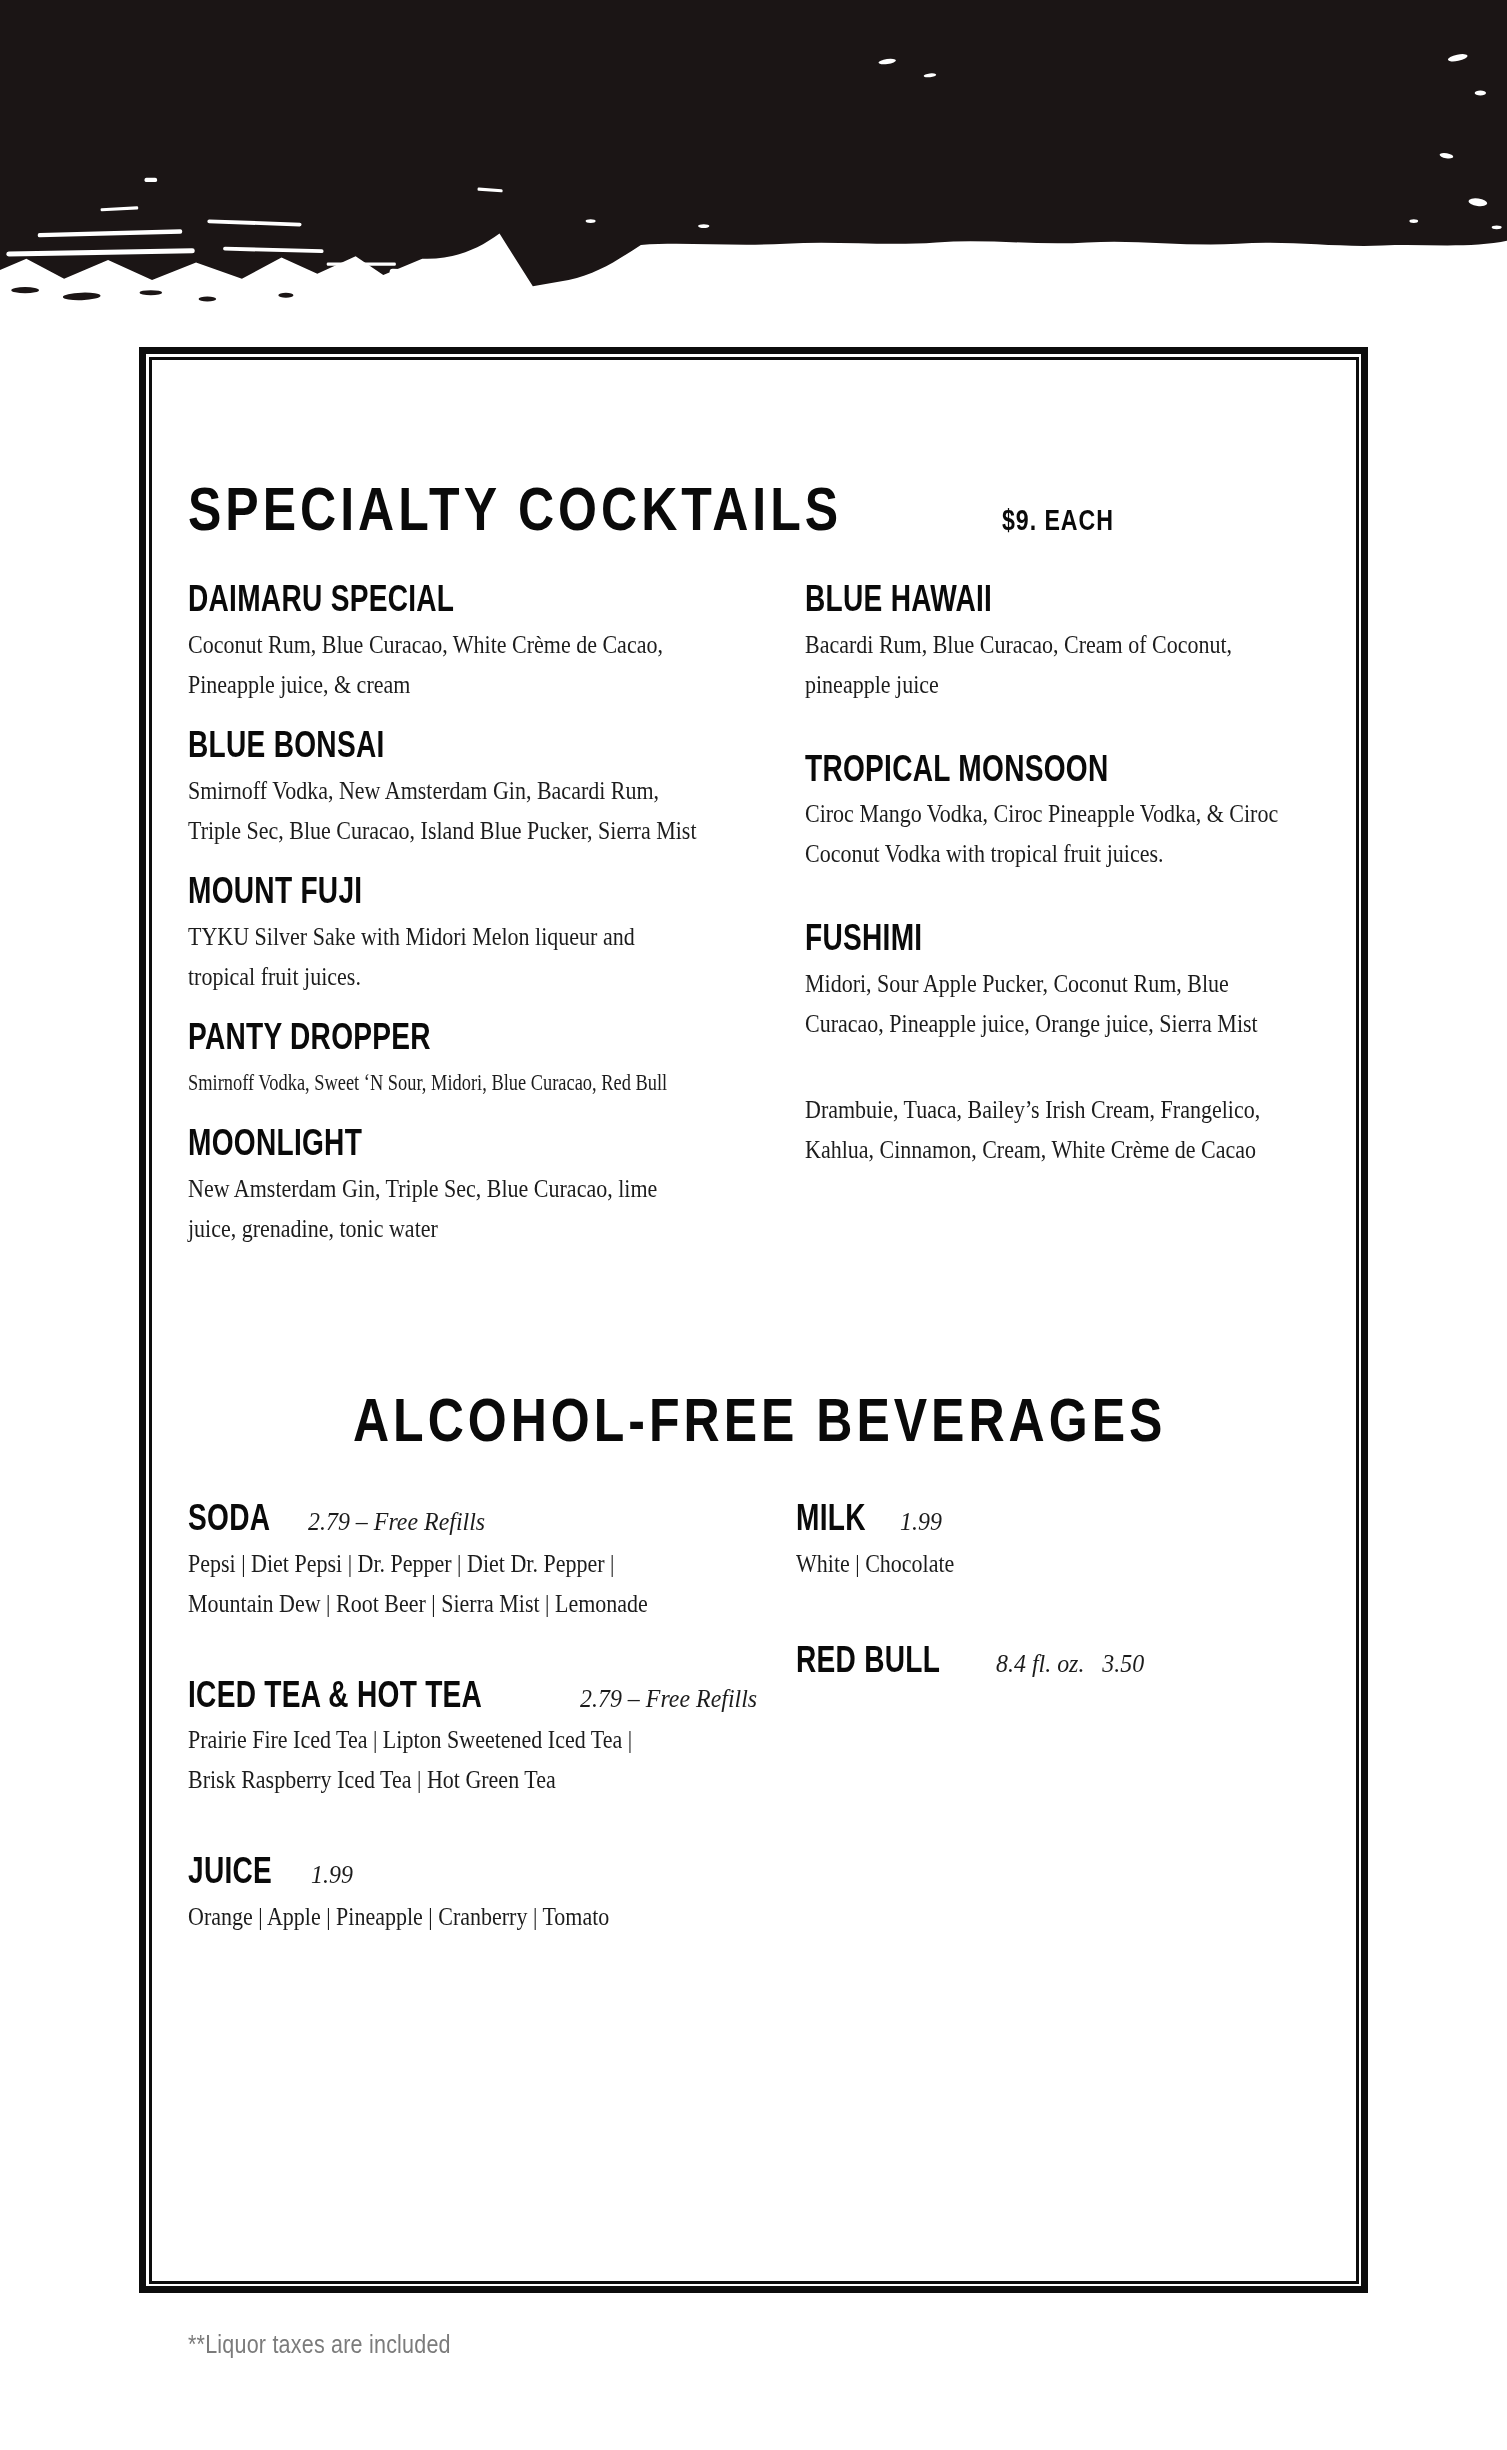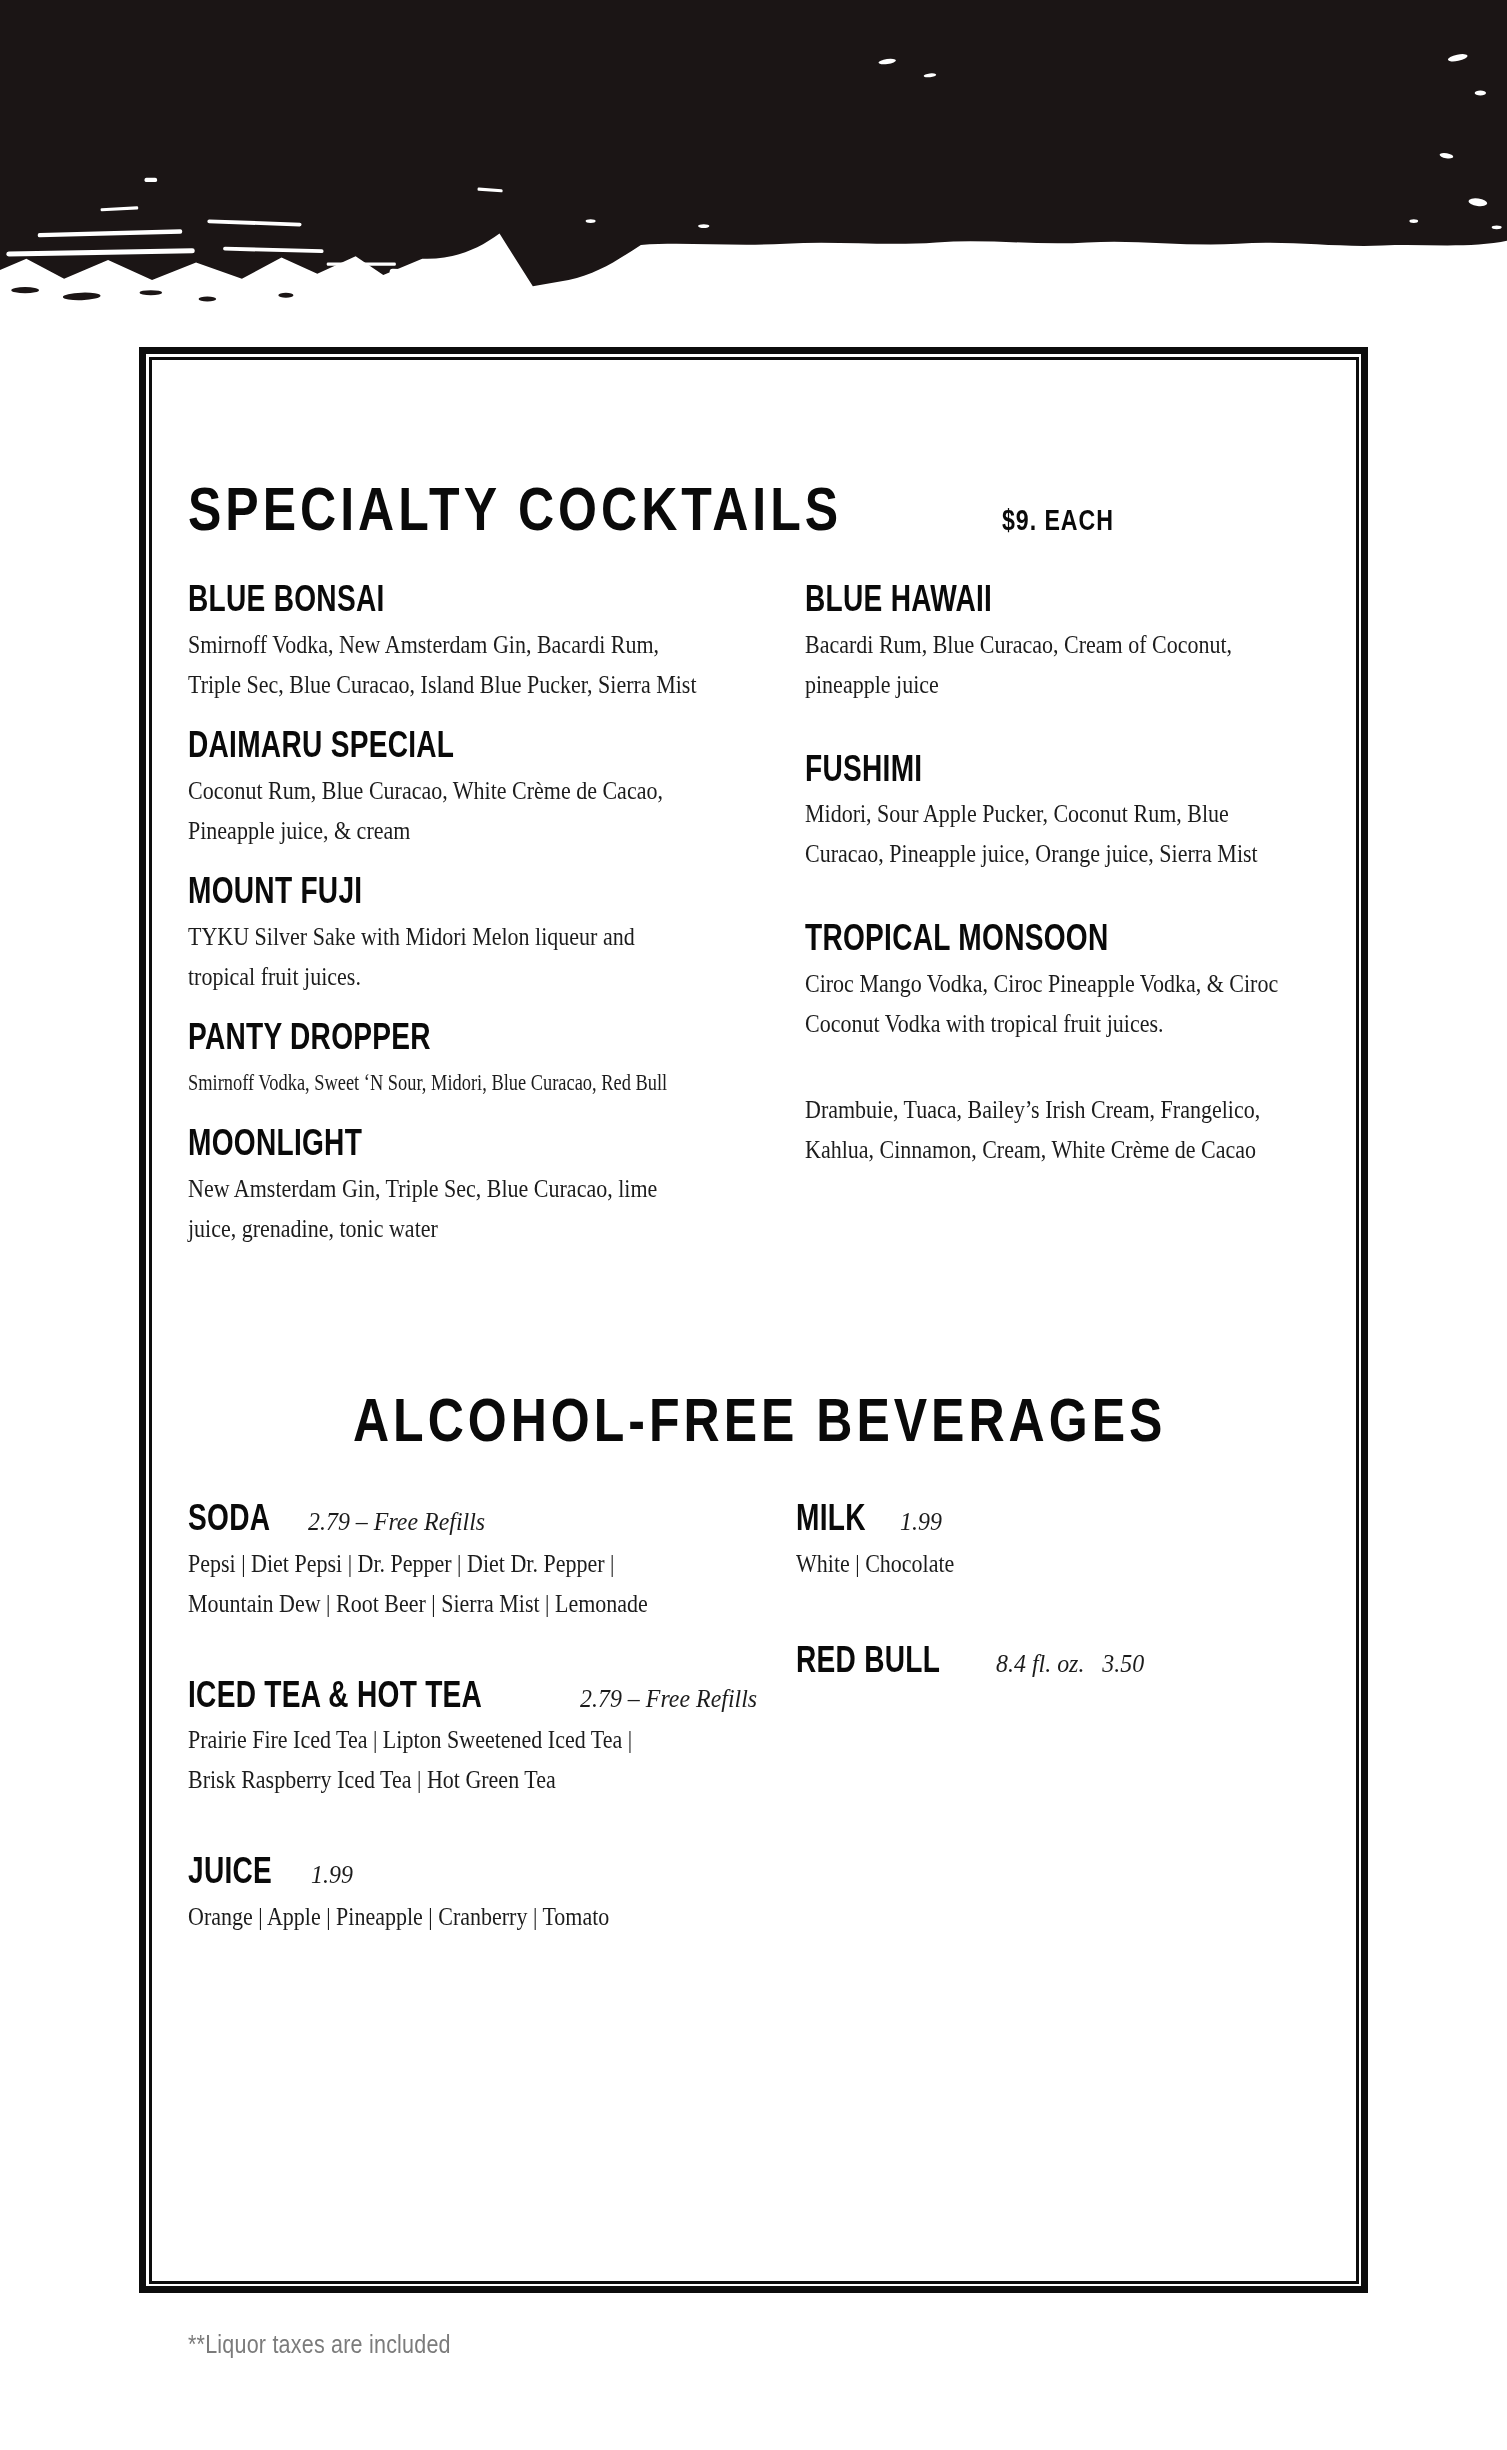--- a/index.html
+++ b/index.html
@@ -175,34 +175,34 @@
   <div class="main-title-row">
     <span class="main-title" style="transform-origin: left top; transform: scaleX(0.82);">SPECIALTY COCKTAILS</span>
     <span class="title-price" style="transform-origin: left top; transform: scaleX(0.8);">$9. EACH</span>
   </div>
 
   <div class="cols">
     <div class="col-left">
 
       <div class="item">
         <div class="item-title">
+            <span class="item-name" style="transform-origin: left top; transform: scaleX(0.78);">DAIMARU SPECIAL</span>
+          </div>
+        <div class="item-desc" style="transform-origin: left top; transform: scaleX(0.88);">Coconut Rum, Blue Curacao, White Crème de Cacao,
+Pineapple juice, &amp; cream</div>
+      </div>
+      <div class="item">
+        <div class="item-title">
             <span class="item-name" style="transform-origin: left top; transform: scaleX(0.78);">BLUE BONSAI</span>
           </div>
         <div class="item-desc" style="transform-origin: left top; transform: scaleX(0.88);">Smirnoff Vodka, New Amsterdam Gin, Bacardi Rum,
 Triple Sec, Blue Curacao, Island Blue Pucker, Sierra Mist</div>
       </div>
       <div class="item">
         <div class="item-title">
-            <span class="item-name" style="transform-origin: left top; transform: scaleX(0.78);">DAIMARU SPECIAL</span>
-          </div>
-        <div class="item-desc" style="transform-origin: left top; transform: scaleX(0.88);">Coconut Rum, Blue Curacao, White Crème de Cacao,
-Pineapple juice, &amp; cream</div>
-      </div>
-      <div class="item">
-        <div class="item-title">
             <span class="item-name" style="transform-origin: left top; transform: scaleX(0.78);">MOUNT FUJI</span>
           </div>
         <div class="item-desc" style="transform-origin: left top; transform: scaleX(0.88);">TYKU Silver Sake with Midori Melon liqueur and
 tropical fruit juices.</div>
       </div>
       <div class="item">
         <div class="item-title">
             <span class="item-name" style="transform-origin: left top; transform: scaleX(0.78);">PANTY DROPPER</span>
           </div>
         <div class="item-desc tight" style="transform-origin: left top; transform: scaleX(0.8);">Smirnoff Vodka, Sweet ‘N Sour, Midori, Blue Curacao, Red Bull</div>
@@ -220,31 +220,31 @@
 
       <div class="item">
         <div class="item-title">
             <span class="item-name" style="transform-origin: left top; transform: scaleX(0.78);">BLUE HAWAII</span>
           </div>
         <div class="item-desc" style="transform-origin: left top; transform: scaleX(0.88);">Bacardi Rum, Blue Curacao, Cream of Coconut,
 pineapple juice</div>
       </div>
       <div class="item">
         <div class="item-title">
+            <span class="item-name" style="transform-origin: left top; transform: scaleX(0.78);">TROPICAL MONSOON</span>
+          </div>
+        <div class="item-desc" style="transform-origin: left top; transform: scaleX(0.88);">Ciroc Mango Vodka, Ciroc Pineapple Vodka, &amp; Ciroc
+Coconut Vodka with tropical fruit juices.</div>
+      </div>
+      <div class="item">
+        <div class="item-title">
             <span class="item-name" style="transform-origin: left top; transform: scaleX(0.78);">FUSHIMI</span>
           </div>
         <div class="item-desc" style="transform-origin: left top; transform: scaleX(0.88);">Midori, Sour Apple Pucker, Coconut Rum, Blue
 Curacao, Pineapple juice, Orange juice, Sierra Mist</div>
-      </div>
-      <div class="item">
-        <div class="item-title">
-            <span class="item-name" style="transform-origin: left top; transform: scaleX(0.78);">TROPICAL MONSOON</span>
-          </div>
-        <div class="item-desc" style="transform-origin: left top; transform: scaleX(0.88);">Ciroc Mango Vodka, Ciroc Pineapple Vodka, &amp; Ciroc
-Coconut Vodka with tropical fruit juices.</div>
       </div>
       <div class="item">
         <div class="item-desc" style="transform-origin: left top; transform: scaleX(0.88);">Drambuie, Tuaca, Bailey’s Irish Cream, Frangelico,
 Kahlua, Cinnamon, Cream, White Crème de Cacao</div>
       </div>
 
     </div>
   </div>
 
   <div class="main-title-row section-title-row">

